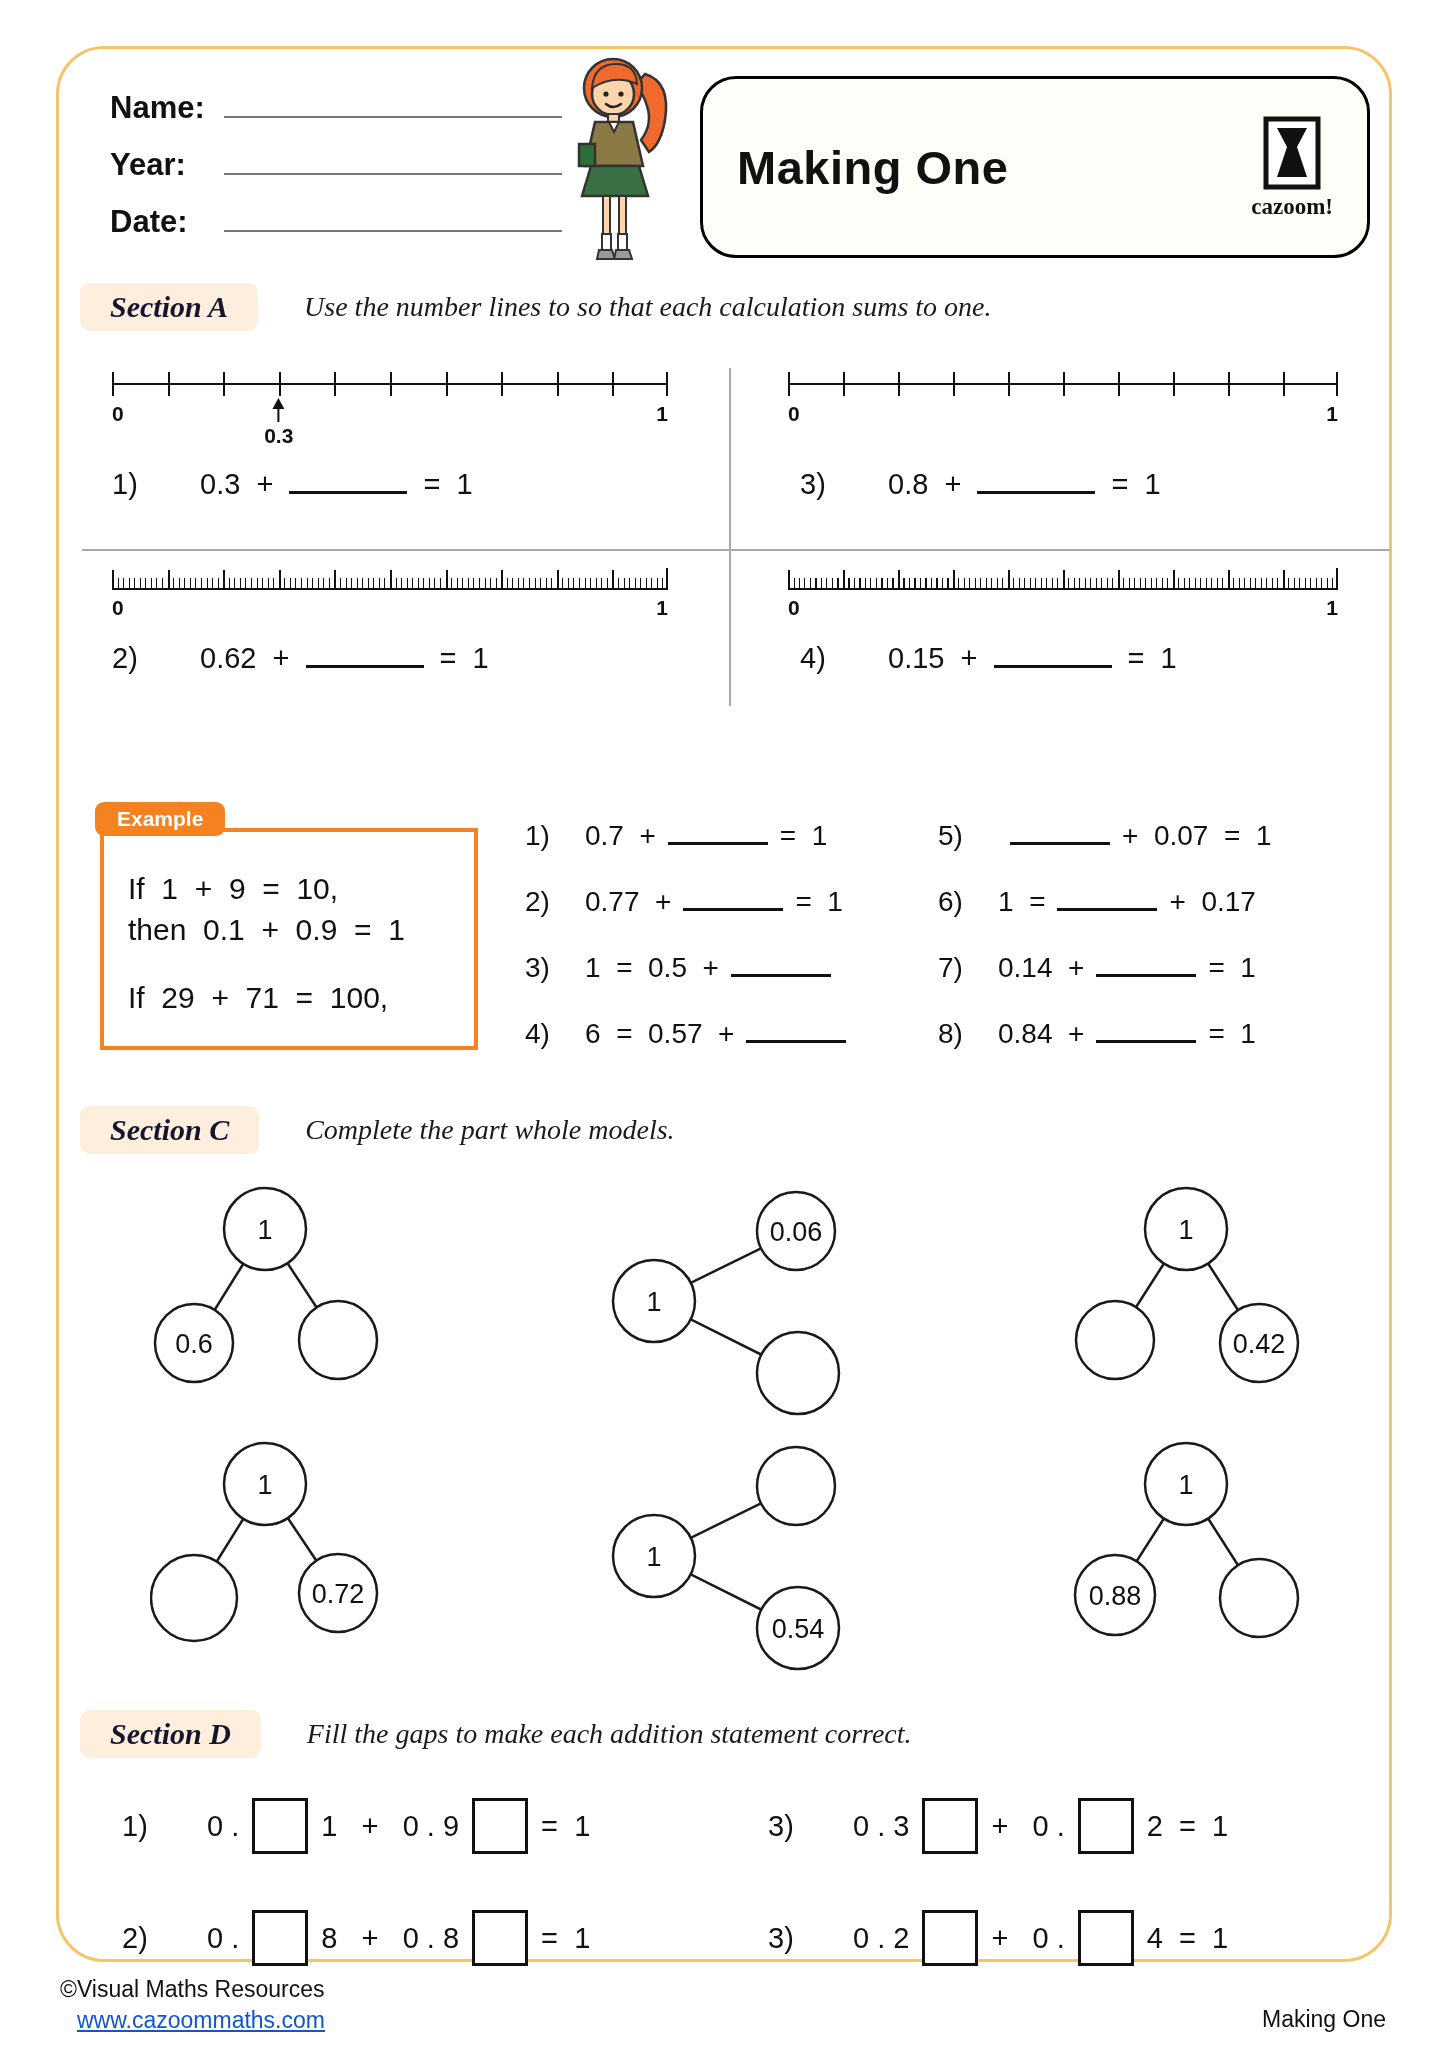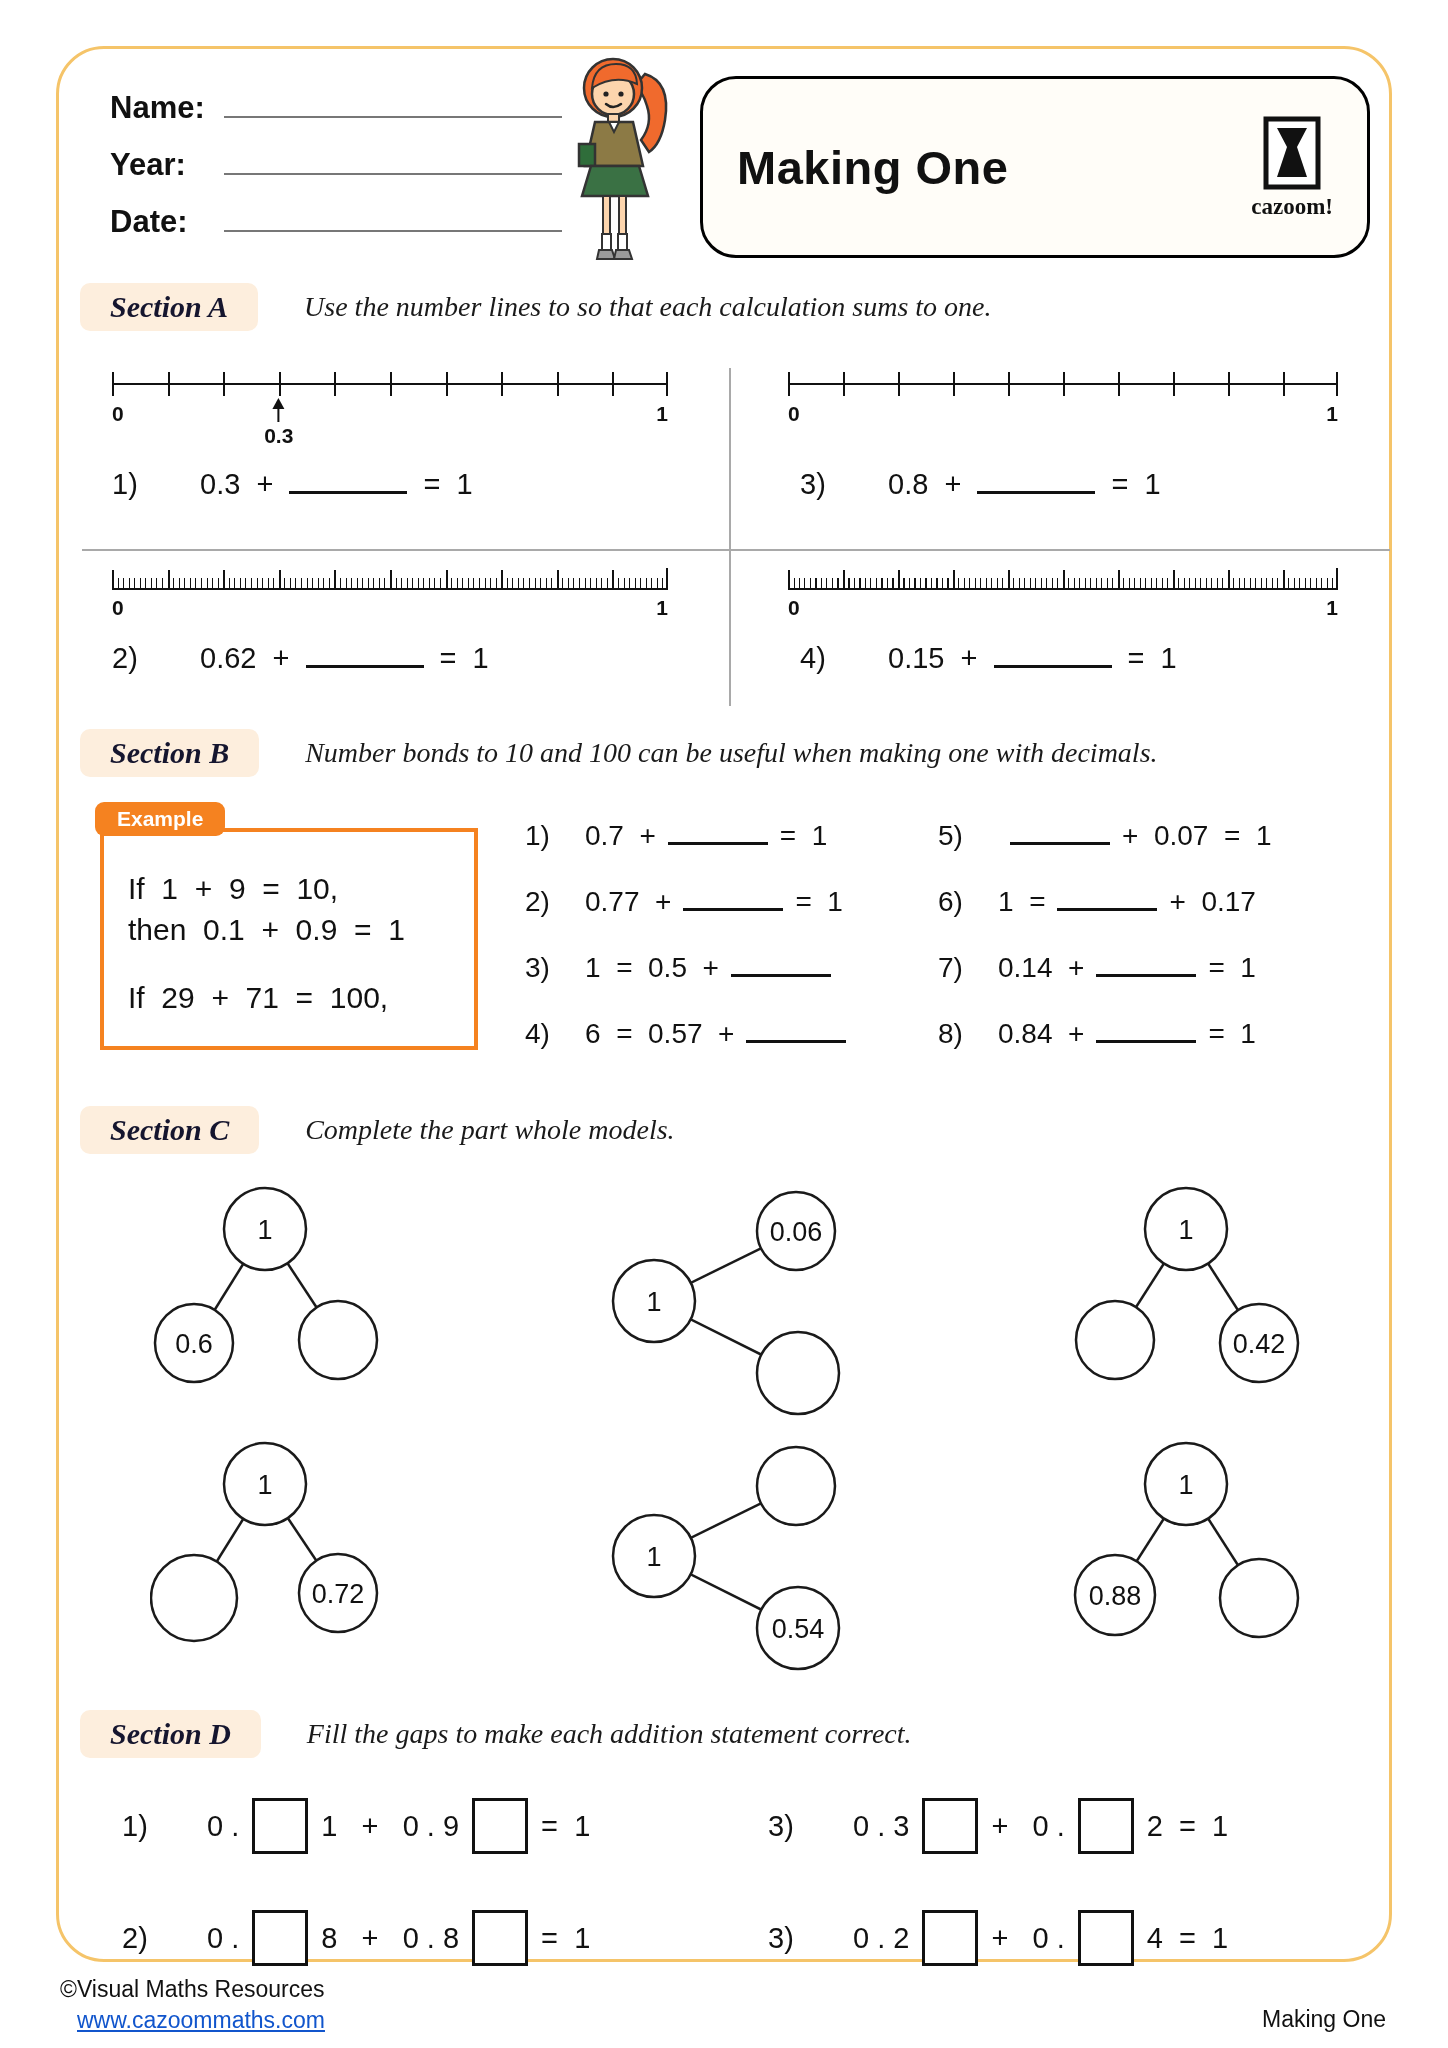--- a/index.html
+++ b/index.html
@@ -223,24 +223,20 @@
   <div class="a-problem pa4">
     <span class="pnum">4)</span>
     <span class="pre">0.15  +</span>
     <span class="blank blank-a"></span>
     <span class="pre">=  1</span>
   </div>
 
   <div class="divider-h"></div>
   <div class="divider-v"></div>
 
-  <div class="section-row sec-b-row">
-    <div class="section-pill">Section B</div>
-    <div class="section-instruction">Number bonds to 10 and 100 can be useful when making one with decimals.</div>
-  </div>
 
   <div class="example-wrap">
     <div class="example-tab">Example</div>
     <div class="example-box">
       <div class="ex-line">If  1  +  9  =  10,</div>
       <div class="ex-line">then  0.1  +  0.9  =  1</div>
       <div class="ex-gap"></div>
       <div class="ex-line">If  29  +  71  =  100,</div>
     </div>
   </div>

